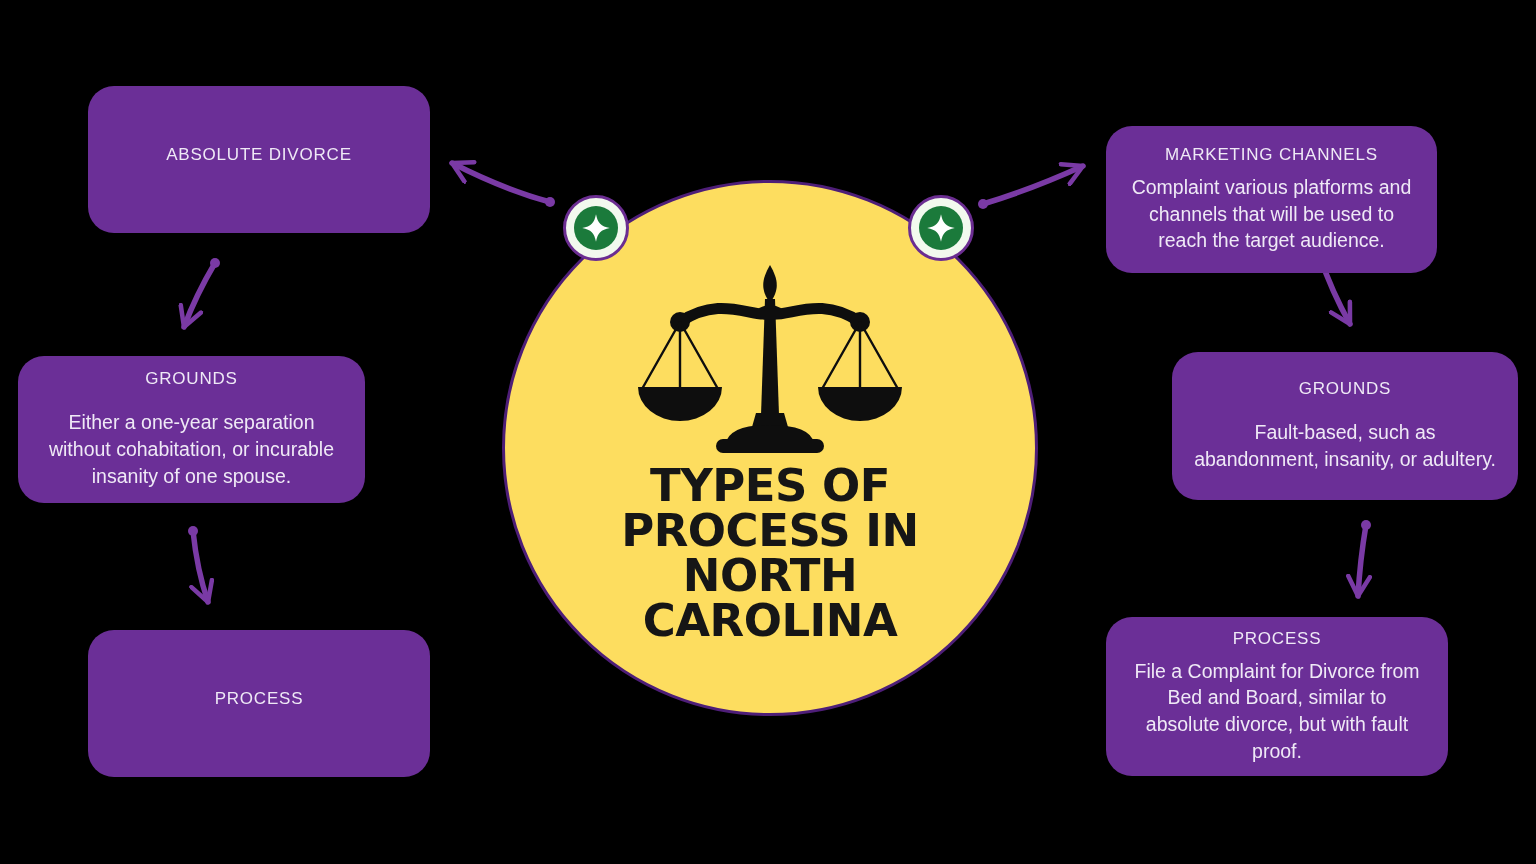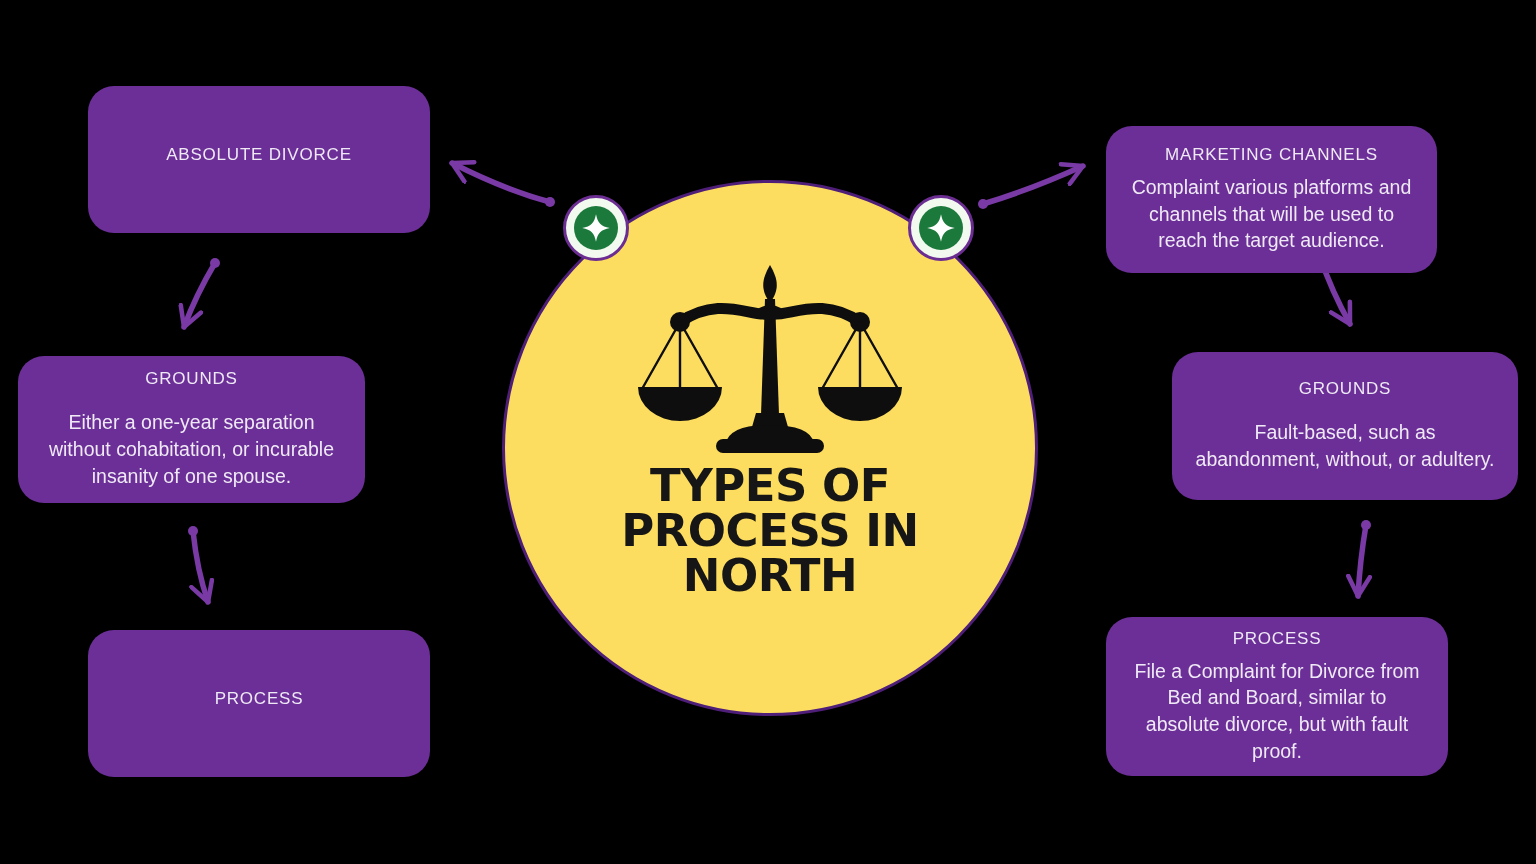--- a/index.html
+++ b/index.html
@@ -142,20 +142,21 @@
           <path d="M126 148 h28 l4 14 h-36 Z" stroke="none"></path>
           <path d="M96 178 q4 -18 44 -18 q40 0 44 18 Z" stroke="none"></path>
           <rect x="86" y="174" width="108" height="14" rx="7" stroke="none"></rect>
         </g>
       </svg>
     </div>
     <div class="center-title">
       <span>TYPES OF</span>
       <span>PROCESS IN</span>
       <span>NORTH</span>
+      <span>CAROLINA</span>
     </div>
   </div>
 
   <div class="badge" id="badge-left">
     <div class="badge-green">
       <svg viewBox="0 0 100 100" width="30" height="30">
         <path fill="#FFFFFF" d="M50 4 C56 34 66 44 96 50 C66 56 56 66 50 96 C44 66 34 56 4 50 C34 44 44 34 50 4 Z"></path>
       </svg>
     </div>
   </div>
@@ -177,20 +178,20 @@
   <div class="card" id="card-process-left">
     <div class="card-title">PROCESS</div>
   </div>
 
   <div class="card" id="card-marketing">
     <div class="card-title">MARKETING CHANNELS</div>
     <div class="card-body">Complaint various platforms and channels that will be used to reach the target audience.</div>
   </div>
   <div class="card gap-lg" id="card-grounds-right">
     <div class="card-title">GROUNDS</div>
-    <div class="card-body">Fault-based, such as abandonment, without, or adultery.</div>
+    <div class="card-body">Fault-based, such as abandonment, insanity, or adultery.</div>
   </div>
   <div class="card" id="card-process-right">
     <div class="card-title">PROCESS</div>
     <div class="card-body">File a Complaint for Divorce from Bed and Board, similar to absolute divorce, but with fault proof.</div>
   </div>
 
 </div>
 
 </body></html>

